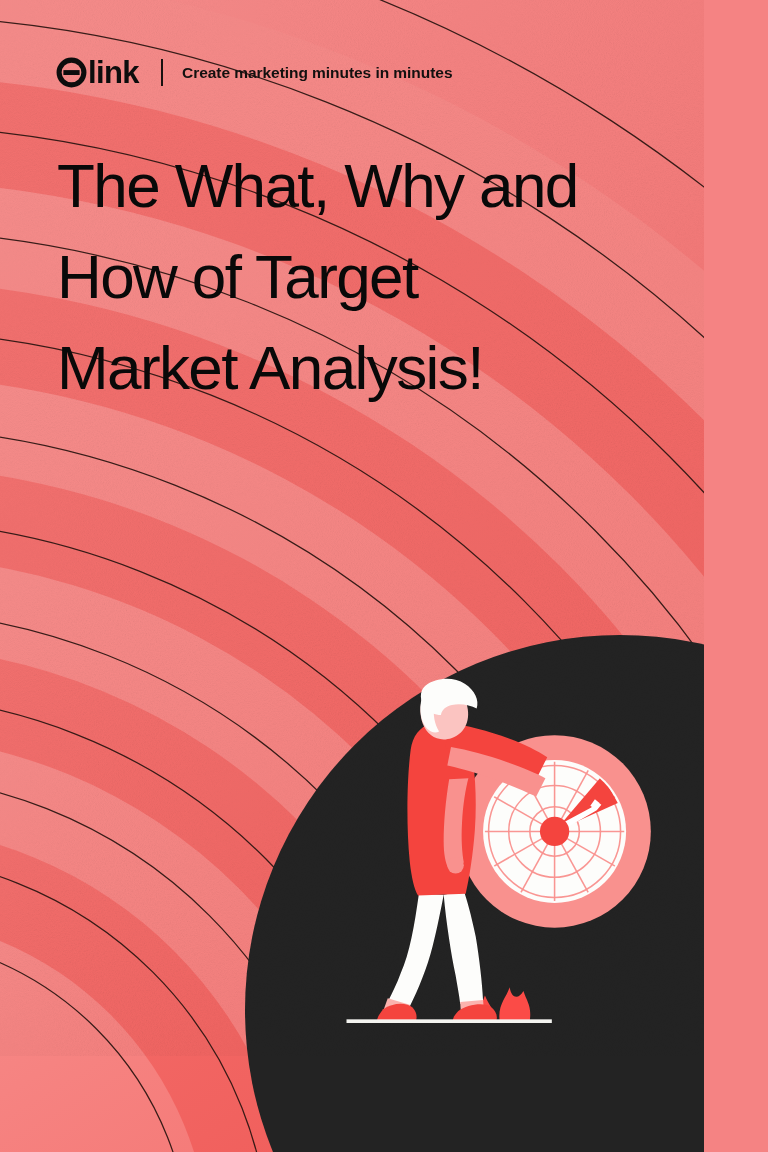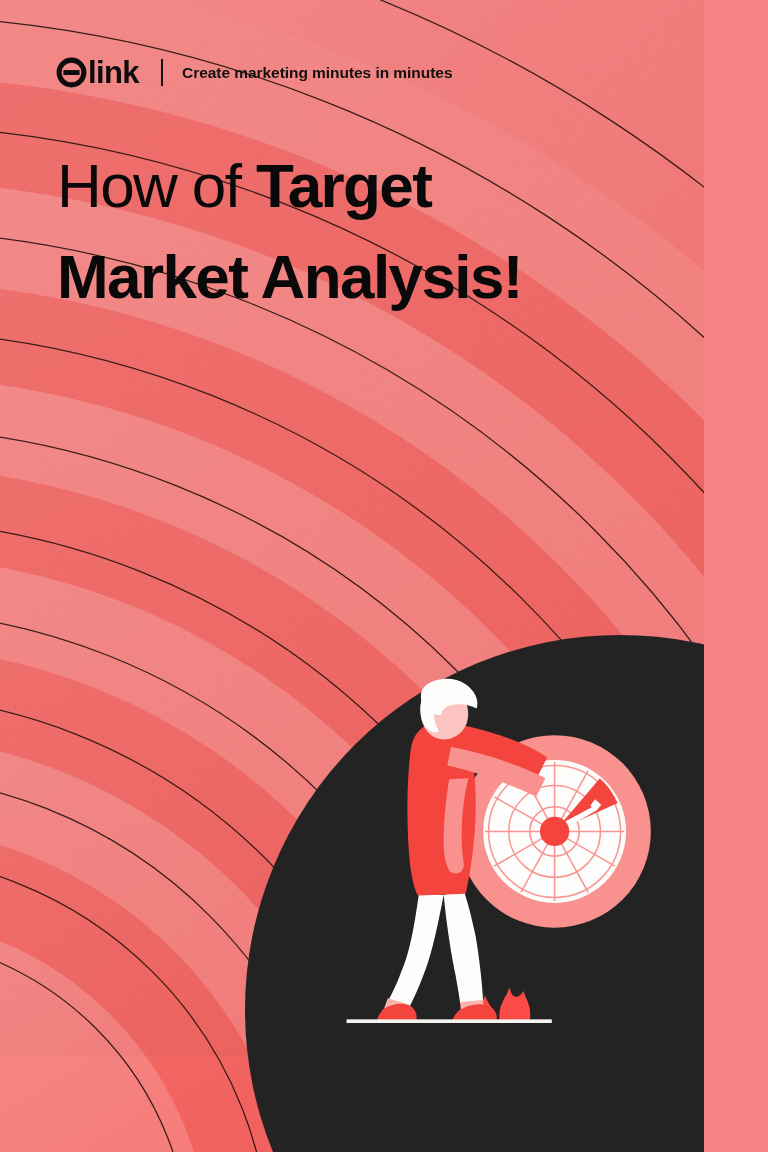--- a/index.html
+++ b/index.html
@@ -52,21 +52,21 @@
   #title{
     position:absolute; left:57px; top:140px; width:640px;
     z-index:6;
     color:#090909;
     font-size:62px;
     line-height:91px;
     letter-spacing:-1.6px;
   }
   #title .ln{ display:block; white-space:nowrap; }
   #title .reg{ font-weight:normal; }
-  #title .bold{ font-weight:bold; }
+  #title .bold{ font-weight:normal; }
   
   #illustration{ position:absolute; inset:0; z-index:4; }
 </style>
 </head>
 <body>
 
 <div id="poster">
 
   <svg id="bg-art" viewBox="0 0 768 1152" preserveAspectRatio="none" aria-hidden="true">
     <defs>
@@ -231,20 +231,21 @@
         <circle cx="15.5" cy="15.5" r="12.4" fill="none" stroke="#0d0d0d" stroke-width="5.1"></circle>
         <rect x="7.4" y="13.1" width="16.2" height="4.9" fill="#0d0d0d"></rect>
       </svg>
       <span id="logo-word">link</span>
     </div>
     <div id="logo-divider"></div>
     <div id="tagline">Create marketing minutes in minutes</div>
   </div>
 
   <h1 id="title">
+    <span class="ln reg">The What, Why and</span>
     <span class="ln"><span class="reg">How of </span><span class="bold">Target</span></span>
     <span class="ln bold">Market Analysis!</span>
   </h1>
 
   <svg id="grain" viewBox="0 0 768 1152" preserveAspectRatio="none" aria-hidden="true">
     <rect x="0" y="0" width="768" height="1152" filter="url(#grainFx)" fill="#8a8a8a"></rect>
   </svg>
 
 </div>
 

